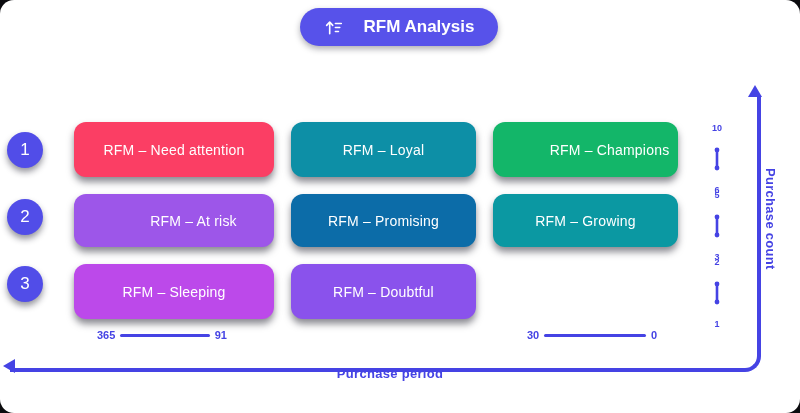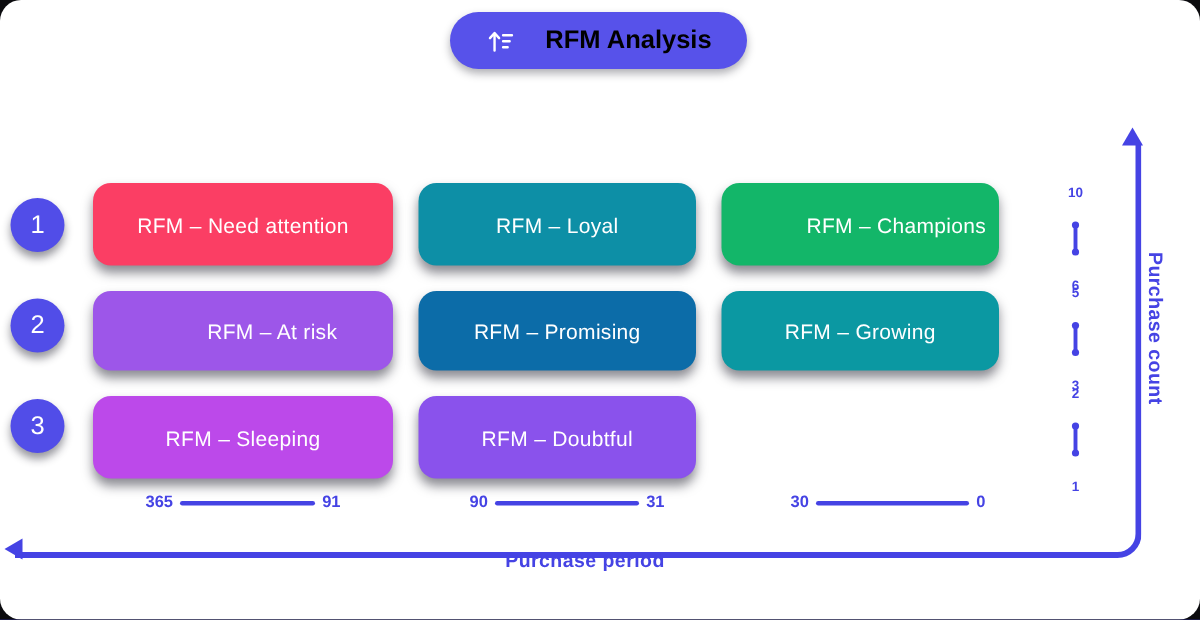--- a/index.html
+++ b/index.html
@@ -3,26 +3,26 @@
 <meta charset="utf-8">
 <style>
   html,body{margin:0;padding:0;background:#0b0b0e;}
   .canvas{
     position:relative;width:800px;height:413px;background:#ffffff;
     border-radius:14px;overflow:hidden;
     font-family:"Liberation Sans", sans-serif;
   }
   .title-pill{
     position:absolute;left:300px;top:8px;width:198px;height:38px;border-radius:19px;
-    display:flex;align-items:center;justify-content:center;gap:21px;color:#000000;
+    display:flex;align-items:center;justify-content:center;gap:21px;color:#ffffff;
     font-size:17px;font-weight:600;box-shadow:0 3px 6px rgba(25,25,40,.35);
   }
   .title-pill svg{display:block;}
   .grid{
-    position:absolute;left:62px;top:122px;display:grid;
+    position:absolute;left:74px;top:122px;display:grid;
     grid-template-columns:200px 185px 185px;grid-template-rows:55px 53px 55px;
     column-gap:25px;row-gap:13px;gap:17px;
   }
   .cell{
     border-radius:12px;display:flex;align-items:center;justify-content:center;
     color:#fff;font-size:14px;font-weight:500;letter-spacing:.2px;
     box-shadow:0 5px 7px rgba(25,25,40,.5);
   }
   .num-circle{
     position:absolute;left:7px;width:36px;height:36px;border-radius:50%;color:#fff;
@@ -119,25 +119,20 @@
         <circle cx="5" cy="21" r="2.4" fill="#4543e4"></circle>
     </svg>
     <span>1</span>
   </div>
 
   <div class="col-scale" style="left:97px">
     <span>365</span>
     <span class="line"></span>
     <span>91</span>
   </div>
-  <div class="col-scale" style="left:313px">
-    <span>90</span>
-    <span class="line"></span>
-    <span>31</span>
-  </div>
   <div class="col-scale" style="left:527px">
     <span>30</span>
     <span class="line"></span>
     <span>0</span>
   </div>
 
   <div class="axes-frame"></div>
   <div class="arrow-up"></div>
   <div class="arrow-left"></div>
   <div class="x-axis-label">Purchase period</div>

